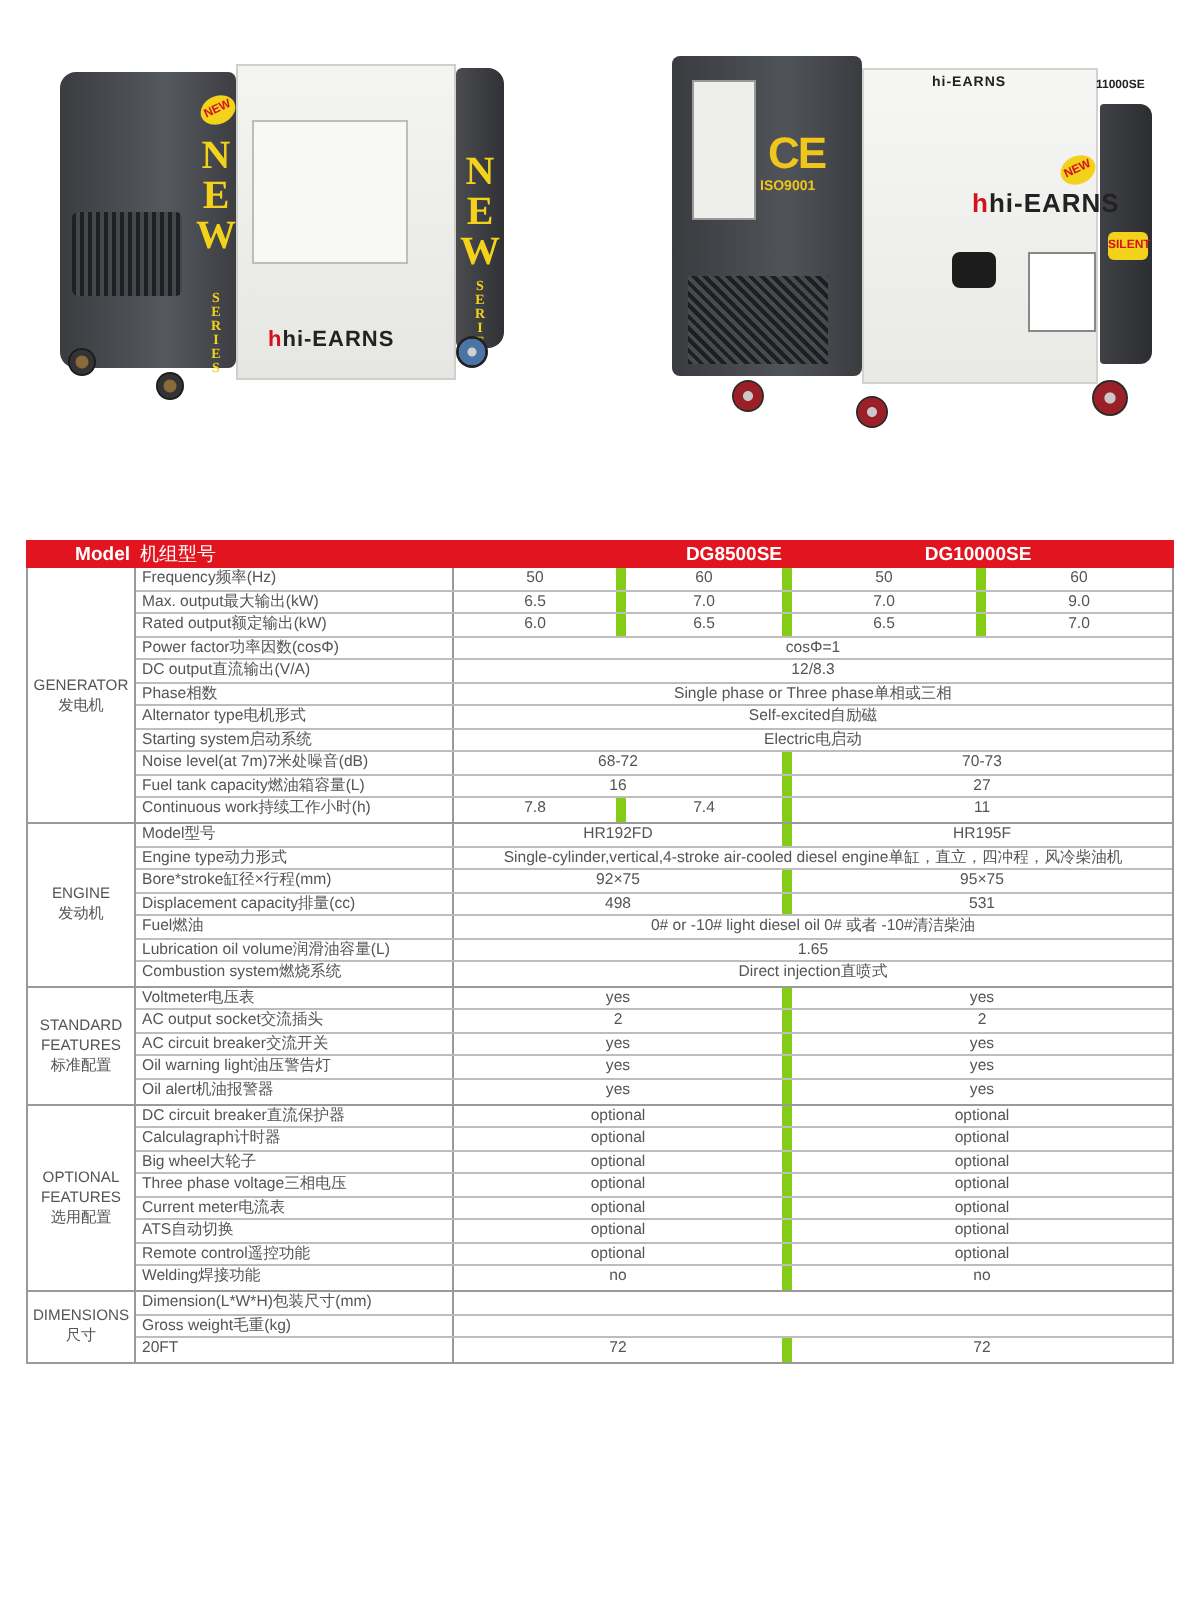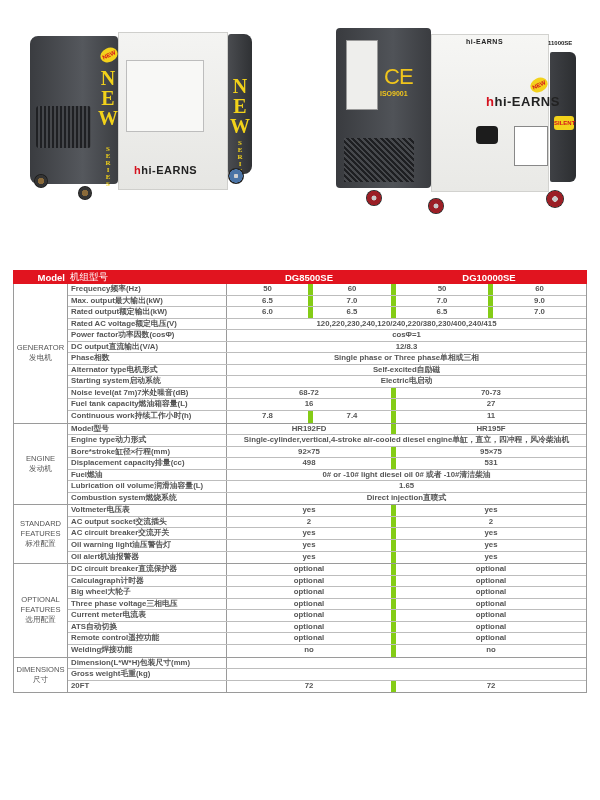--- a/index.html
+++ b/index.html
@@ -30,41 +30,41 @@
   .wheel.red { background: radial-gradient(circle,#c9c9c9 0 20%,#9b1f26 24% 62%,#2b2b2b 64%); }
   .wheel.blue { background: radial-gradient(circle,#d0d0d0 0 18%,#4b74a6 22% 58%,#222 60%); }
 
   
   .g2 { left: 336px; top: 26px; width: 240px; height: 182px; }
   .g2 .side-l { position: absolute; left: 0; top: 2px; width: 95px; height: 160px; background: linear-gradient(90deg,#393b3f,#505358 60%,#3a3c40); border-radius: 4px; }
   .g2 .front { position: absolute; left: 95px; top: 8px; width: 118px; height: 158px; background: linear-gradient(180deg,#f6f6f4,#e9e9e6); border: 1px solid #d2d2cf; }
   .g2 .side-r { position: absolute; right: 0; top: 26px; width: 26px; height: 130px; background: linear-gradient(90deg,#3f4145,#2c2e31); border-radius: 2px 6px 6px 2px; }
   .g2 .ctrl { position: absolute; left: 10px; top: 14px; width: 32px; height: 70px; background: #eeeeec; border: 1px solid #999; }
   .g2 .vent { position: absolute; left: 8px; top: 112px; width: 70px; height: 44px; background: repeating-linear-gradient(45deg,#1e1f22 0 2px,#47494d 2px 4px); }
-  .ce { position: absolute; left: 48px; top: 38px; color: #f0c51c; font-size: 22px; font-weight: normal; letter-spacing: -1px; }
+  .ce { position: absolute; left: 48px; top: 38px; color: #f0c51c; font-size: 22px; font-weight: bold; letter-spacing: -1px; }
   .iso { position: absolute; left: 44px; top: 64px; color: #f0c51c; font-size: 7px; font-weight: bold; }
   .g2 .logo { left: 150px; top: 68px; font-size: 13px; }
   .g2 .logo-sm { left: 130px; top: 12px; font-size: 7px; }
   .g2 .model-tag { position: absolute; left: 212px; top: 14px; font-size: 6px; font-weight: bold; color: #222; }
   .label-sheet { position: absolute; left: 178px; top: 100px; width: 34px; height: 40px; background: #fff; border: 1px solid #888; }
   .handle { position: absolute; left: 140px; top: 100px; width: 22px; height: 18px; background: #1c1c1c; border-radius: 4px; }
 
   
   .spec { position: absolute; left: 13px; top: 270px; width: 574px; }
   .hdr { height: 14px; background: #e1141f; color: #fff; display: flex; align-items: center; font-size: 9.5px; }
   .hdr .m-en { width: 55px; text-align: right; font-weight: bold; padding-right: 3px; }
   .hdr .m-cn { width: 159px; padding-left: 2px; font-weight: normal; }
   .hdr .md { text-align: center; font-weight: bold; }
-  .hdr .md1 { width: 164px; }
+  .hdr .md1 { width: 164px; text-align: right; }
   .hdr .md2 { width: 196px; }
 
   .grp { display: flex; border-bottom: 1px solid #9a9a9a; border-left: 1px solid #9a9a9a; border-right: 1px solid #9a9a9a; }
   .grp-name { width: 55px; border-right: 1px solid #9a9a9a; display: flex; flex-direction: column; justify-content: center; align-items: center; font-size: 7.6px; color: #555; text-align: center; line-height: 10px; }
   .rows { flex: 1; }
-  .row { display: flex; height: 11.55px; border-bottom: 1px solid #bdbdbd; font-size: 7.8px; line-height: 10.5px; color: #555; font-weight: bold; }
+  .row { display: flex; height: 11.55px; border-bottom: 1px solid #bdbdbd; font-size: 7.8px; line-height: 10.5px; color: #555; }
   .row:last-child { border-bottom: none; }
   .lbl { width: 159px; padding-left: 3px; border-right: 1px solid #9a9a9a; white-space: nowrap; overflow: hidden; }
   .vals { flex: 1; display: flex; }
   .c { text-align: center; white-space: nowrap; overflow: hidden; }
   .c.q { width: 81px; }
   .c.q2 { width: 83px; }
   .c.q3 { width: 97px; }
   .c.q4 { width: 98px; }
   .c.h1 { width: 164px; text-align: center; }
   .c.h2 { width: 195px; }
@@ -148,26 +148,20 @@
           <div class="row">
             <div class="lbl">Rated output额定输出(kW)</div>
             <div class="vals">
               <div class="c q">6.0</div>
               <div class="c q2 bl">6.5</div>
               <div class="c q3 bl">6.5</div>
               <div class="c q4 bl">7.0</div>
             </div>
           </div>
           <div class="row">
-            <div class="lbl">Rated AC voltage额定电压(V)</div>
-            <div class="vals">
-              <div class="c full">120,220,230,240,120/240,220/380,230/400,240/415</div>
-            </div>
-          </div>
-          <div class="row">
             <div class="lbl">Power factor功率因数(cosΦ)</div>
             <div class="vals">
               <div class="c full">cosΦ=1</div>
             </div>
           </div>
           <div class="row">
             <div class="lbl">DC output直流输出(V/A)</div>
             <div class="vals">
               <div class="c full">12/8.3</div>
             </div>

